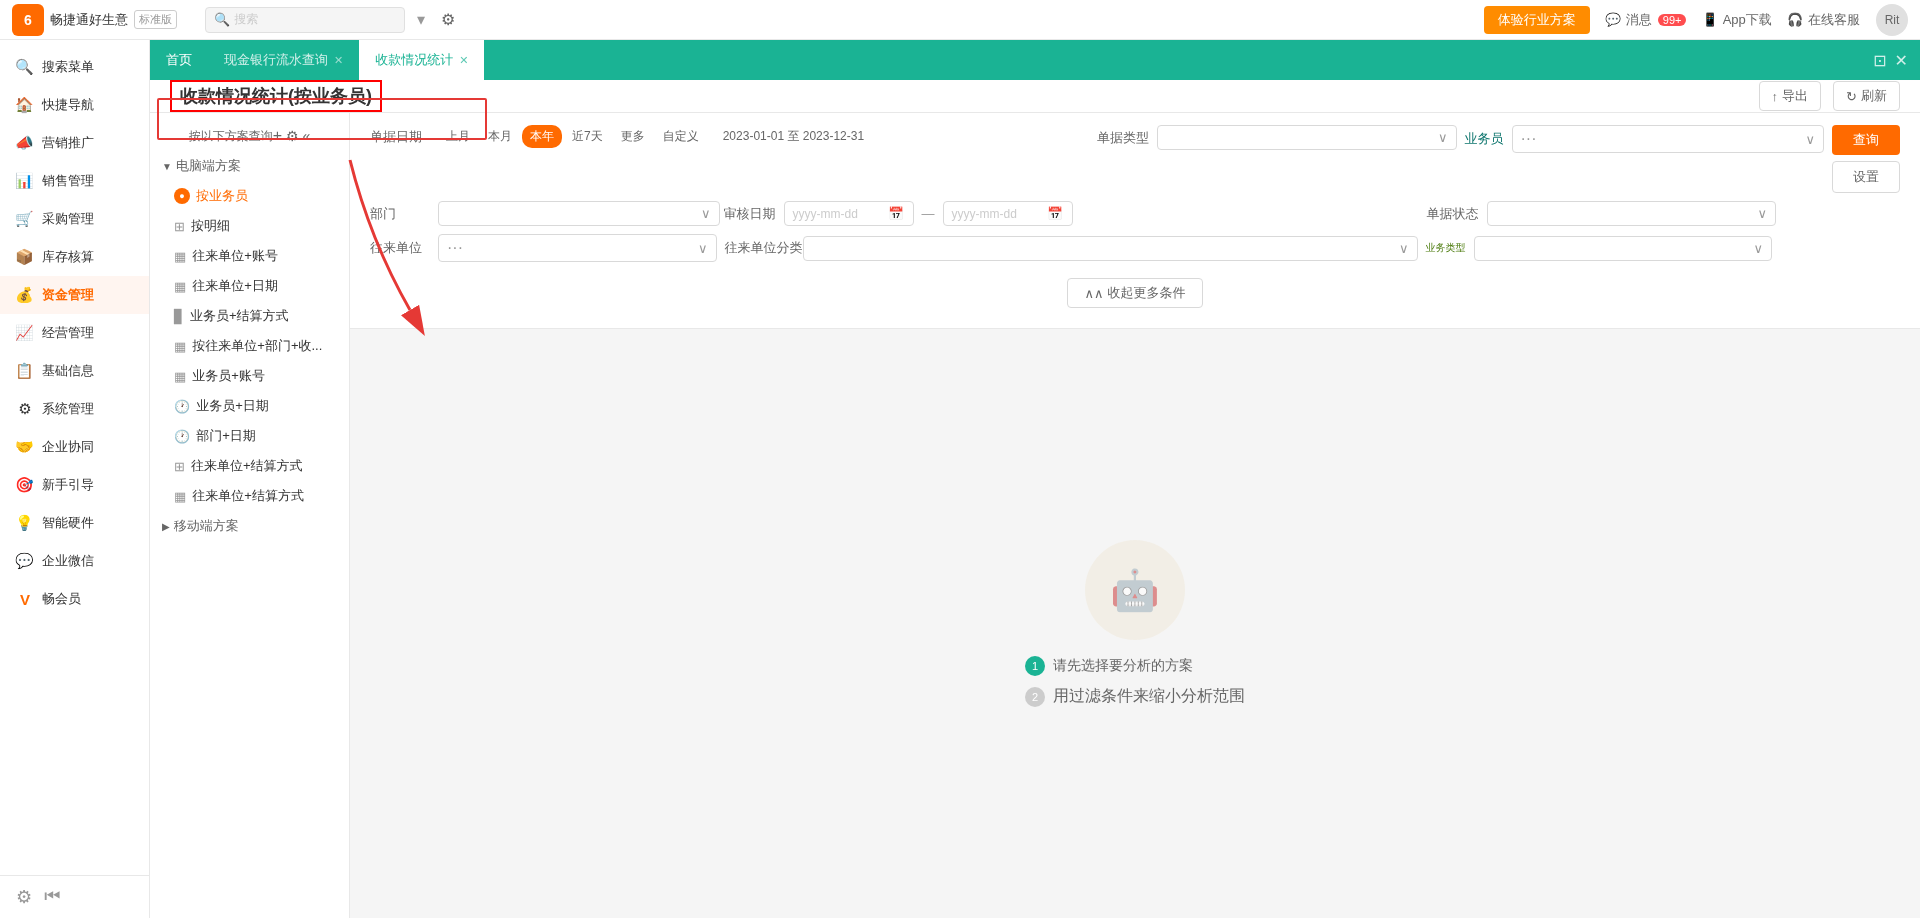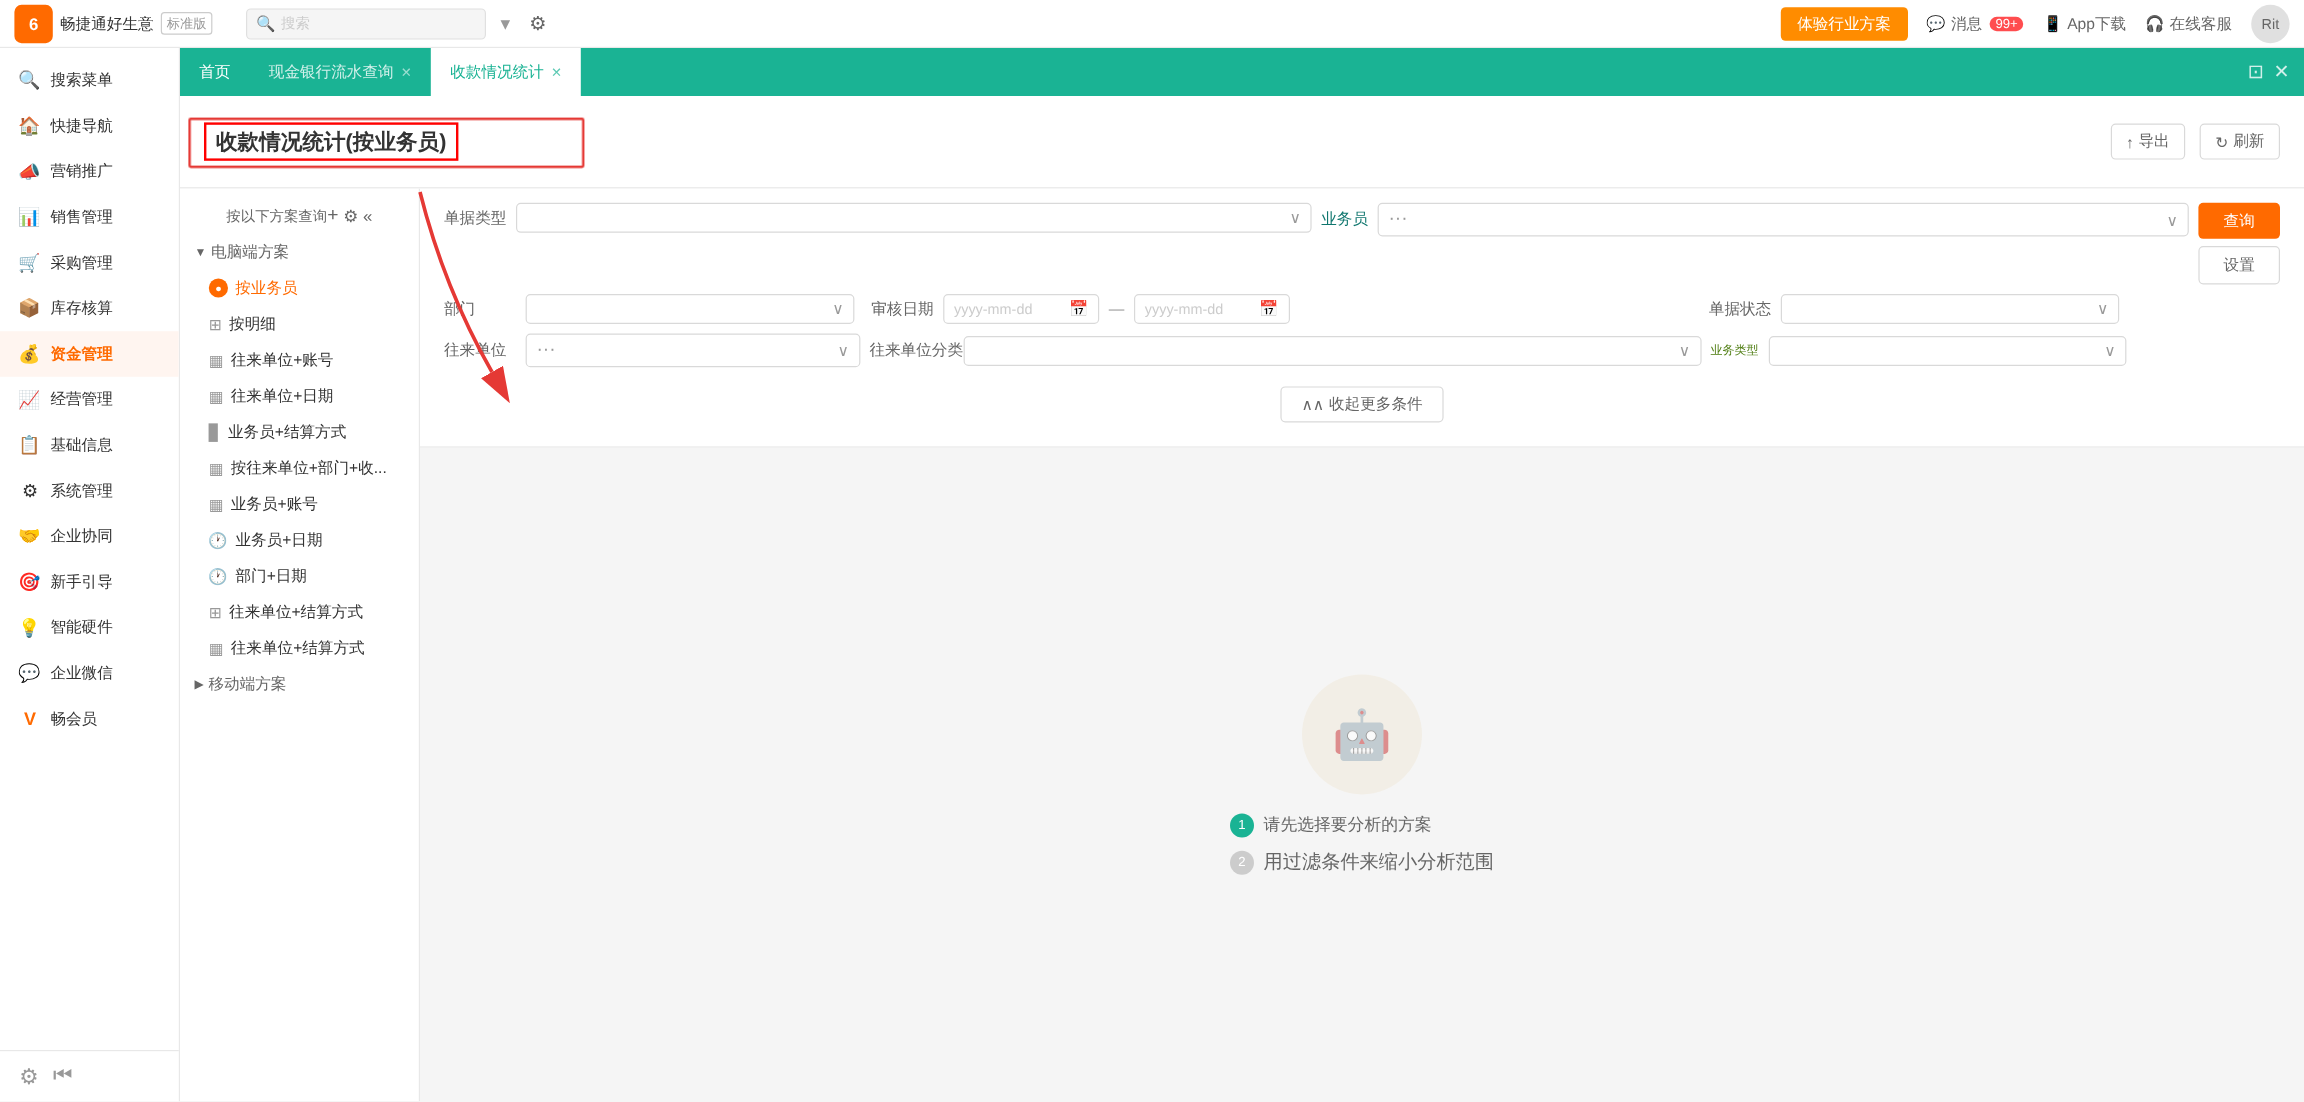--- a/index.html
+++ b/index.html
@@ -31,21 +31,21 @@
     .tab-item { display: flex; align-items: center; padding: 0 16px; height: 40px; cursor: pointer; color: rgba(255,255,255,0.8); font-size: 13px; gap: 6px; }
     .tab-item.home { color: #fff; align-items: center; }
     .tab-item.active { background: #fff; color: #1ab394; border-radius: 0; }
     .tab-item .tab-close { font-size: 11px; opacity: 0.7; }
     .tab-bar-right { margin-left: auto; display: flex; align-items: center; gap: 8px; padding-right: 12px; color: rgba(255,255,255,0.8); font-size: 16px; cursor: pointer; }
 
     
     .content-area { flex: 1; display: flex; flex-direction: column; overflow: hidden; }
 
     
-    .page-header { background: #fff; padding: 22px 20px; display: flex; align-items: center; justify-content: space-between; border-bottom: 1px solid #e8e8e8; }
+    .page-header { background: #fff; padding: 0 20px; display: flex; align-items: center; justify-content: space-between; border-bottom: 1px solid #e8e8e8; }
     .page-title { font-size: 18px; font-weight: bold; color: #333; border: 2px solid #ff0000; padding: 2px 8px; }
     .page-header-actions { display: flex; align-items: center; gap: 12px; }
     .btn-export { background: #fff; border: 1px solid #d9d9d9; border-radius: 4px; padding: 5px 12px; cursor: pointer; color: #666; display: flex; align-items: center; gap: 4px; font-size: 13px; }
     .btn-refresh { background: #fff; border: 1px solid #d9d9d9; border-radius: 4px; padding: 5px 12px; cursor: pointer; color: #666; display: flex; align-items: center; gap: 4px; font-size: 13px; }
 
     
     .filter-panel { background: #fff; padding: 12px 20px; border-bottom: 1px solid #e8e8e8; }
     .date-tabs { display: flex; align-items: center; gap: 2px; }
     .date-tab { padding: 3px 8px; cursor: pointer; font-size: 12px; color: #666; border-radius: 3px; }
     .date-tab.active { background: #ff6a00; color: #fff; border-radius: 10px; }
@@ -297,20 +297,32 @@
             <span style="font-size:10px;">▶</span>
             <span>移动端方案</span>
           </div>
         </div>
 
         <div class="main-right">
 
           <div class="filter-panel">
             <div style="display:flex;align-items:flex-start;gap:8px;margin-bottom:8px;">
 
+              <div style="display:flex;align-items:center;gap:8px;flex:2;">
+                <span style="color:#666;font-size:13px;white-space:nowrap;width:60px;">单据日期</span>
+                <div class="date-tabs">
+                  <span class="date-tab">上月</span>
+                  <span class="date-tab">本月</span>
+                  <span class="date-tab active">本年</span>
+                  <span class="date-tab">近7天</span>
+                  <span class="date-tab">更多</span>
+                  <span class="date-tab">自定义</span>
+                </div>
+                <span class="date-range">2023-01-01 至 2023-12-31</span>
+              </div>
 
               <div style="display:flex;align-items:center;gap:8px;flex:1;">
                 <span style="color:#666;font-size:13px;white-space:nowrap;">单据类型</span>
                 <div class="filter-select" style="flex:1;">
                   <span class="filter-select-arrow">∨</span>
                 </div>
               </div>
 
               <div style="display:flex;align-items:center;gap:8px;flex:1;">
                 <span style="color:#0f766e;font-size:13px;white-space:nowrap;">业务员</span>
@@ -319,21 +331,21 @@
                   <span class="filter-select-arrow">∨</span>
                 </div>
               </div>
 
               <div class="btn-group">
                 <button class="query-btn">查询</button>
                 <button class="settings-btn">设置</button>
               </div>
             </div>
 
-            <div style="display:flex;align-items:flex-start;gap:14px;margin-bottom:8px;">
+            <div style="display:flex;align-items:flex-start;gap:4px;margin-bottom:8px;">
 
               <div style="display:flex;align-items:center;gap:8px;flex:1;">
                 <span style="color:#666;font-size:13px;white-space:nowrap;width:60px;">部门</span>
                 <div class="filter-select" style="flex:1;">
                   <span class="filter-select-arrow">∨</span>
                 </div>
               </div>
 
               <div style="display:flex;align-items:center;gap:8px;flex:2;">
                 <span style="color:#666;font-size:13px;white-space:nowrap;">审核日期</span>

